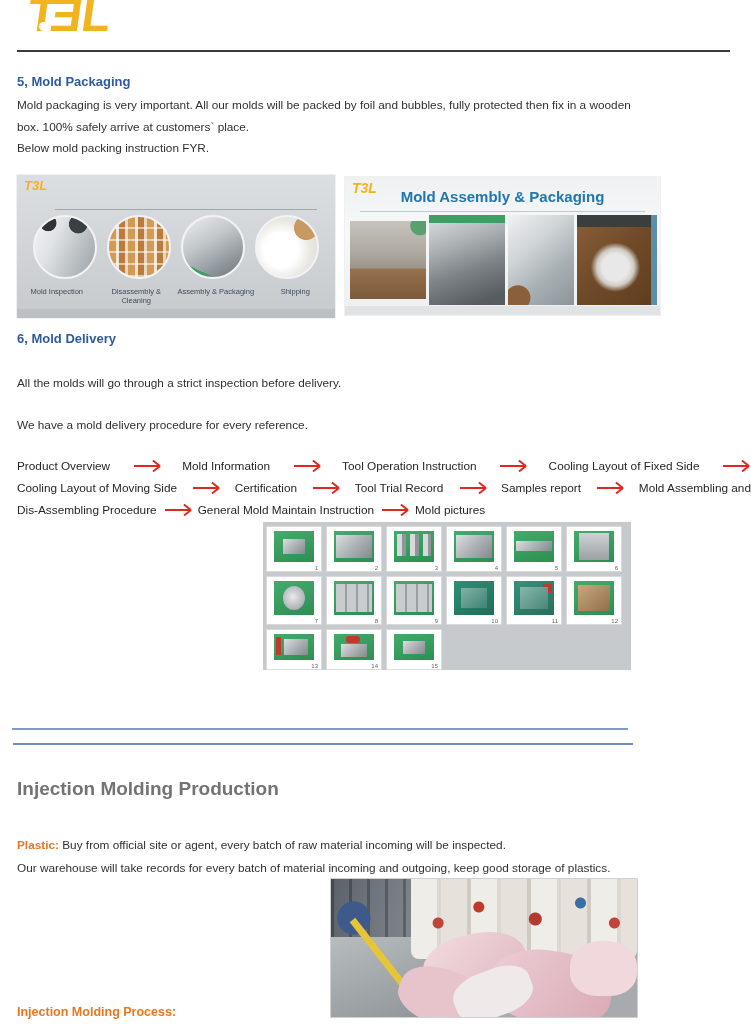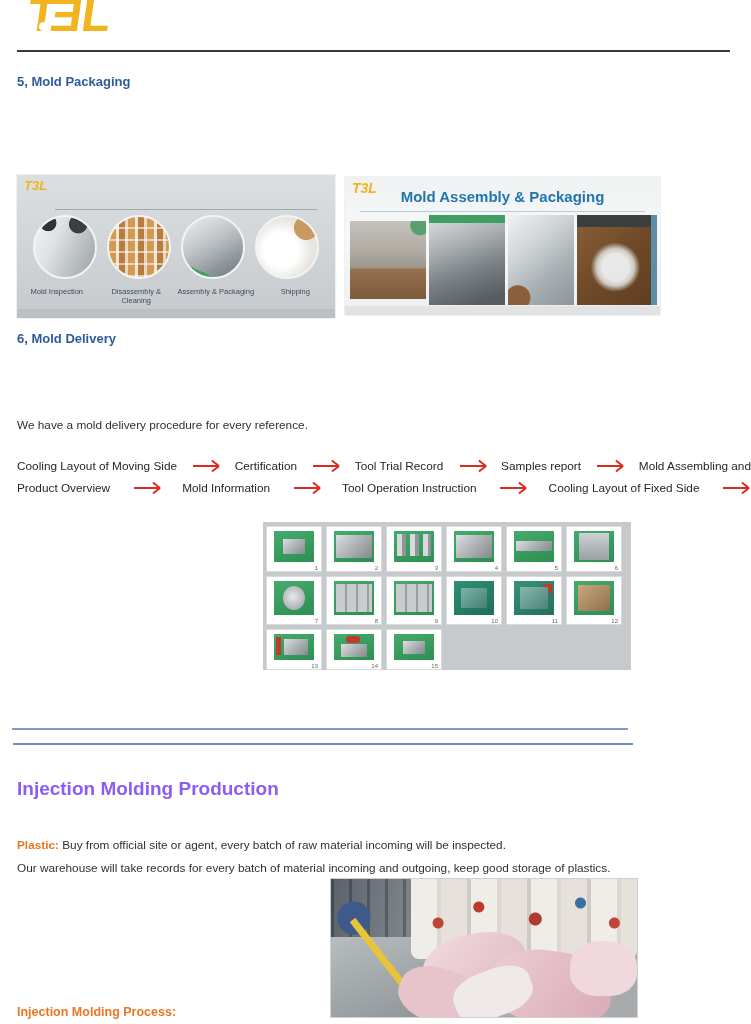--- a/index.html
+++ b/index.html
@@ -9,21 +9,21 @@
   
   .logo{position:absolute;left:28px;top:-9px;font-size:47px;font-weight:800;color:#F1B41F;
         transform:skewX(-8deg);letter-spacing:-3px;line-height:1;}
   .logo .rev{display:inline-block;transform:scaleX(-1);}
   .logo-notch{position:absolute;left:39px;top:22px;width:9px;height:9px;border-radius:50%;background:#fff;}
   .top-rule{position:absolute;left:17px;top:50px;width:713px;height:2px;background:#3a3a3a;}
 
   
   .h-blue{position:absolute;left:17px;font-size:13px;font-weight:bold;color:#2F5B9D;}
   .body-text{position:absolute;left:17px;font-size:11.8px;color:#303030;line-height:21.7px;width:720px;}
-  .h-red{position:absolute;left:17px;top:778px;font-size:19px;font-weight:bold;color:#8b5cf6;}
+  .h-red{position:absolute;left:17px;top:778px;font-size:19px;font-weight:bold;color:#737373;}
   .orange{color:#E87722;font-weight:bold;}
 
   
   .slide{position:absolute;overflow:hidden;box-shadow:0 0 0 1px rgba(0,0,0,.06);}
   .slide-left{left:17px;top:175px;width:318px;height:143px;background:linear-gradient(#DCDFE1,#C6CACD);}
   .slide-right{left:345px;top:177px;width:315px;height:138px;background:linear-gradient(#EFF1F2 0%,#F7F8F8 40%,#EDEFF0 100%);}
   .slide::after{content:"";position:absolute;left:0;right:0;bottom:0;height:9px;background:rgba(0,0,0,.05);}
   .slide-logo{position:absolute;left:7px;top:3px;color:#F1B41F;font-weight:bold;font-style:italic;font-size:13px;}
   .slide-title{position:absolute;left:0;right:0;top:11px;text-align:center;font-weight:600;font-size:15px;}
   .slide-left .slide-title{color:#2E74B5;}
@@ -135,20 +135,25 @@
 </head>
 <body>
 
 <div class="page">
 
   <div class="logo"><span>T</span><span class="rev">E</span><span>L</span></div>
   <div class="logo-notch"></div>
   <div class="top-rule"></div>
 
   <div class="h-blue" style="top:74px">5, Mold Packaging</div>
+  <div class="body-text" style="top:95px">
+    <div>Mold packaging is very important. All our molds will be packed by foil and bubbles, fully protected then fix in a wooden</div>
+    <div>box. 100% safely arrive at customers` place.</div>
+    <div>Below mold packing instruction FYR.</div>
+  </div>
 
   <div class="slide slide-left">
     <div class="slide-logo">T3L</div>
     <div class="title-line"></div>
     <div class="circles">
       <div class="circ c1"></div>
       <div class="circ c2"></div>
       <div class="circ c3"></div>
       <div class="circ c4"></div>
     </div>
@@ -166,43 +171,51 @@
     <div class="title-line"></div>
     <div class="rphotos">
       <div class="rp rp1"></div>
       <div class="rp rp2"></div>
       <div class="rp rp3"></div>
       <div class="rp rp4"></div>
     </div>
   </div>
 
   <div class="h-blue" style="top:331px">6, Mold Delivery</div>
+  <div class="body-text" style="top:373px">All the molds will go through a strict inspection before delivery.</div>
   <div class="body-text" style="top:415px">We have a mold delivery procedure for every reference.</div>
 
   <div class="flow">
     <div class="flow-row fr-between">
+      <span>Product Overview</span>
+      <span class="farrow"></span>
+      <span>Mold Information</span>
+      <span class="farrow"></span>
+      <span>Tool Operation Instruction</span>
+      <span class="farrow"></span>
+      <span>Cooling Layout of Fixed Side</span>
+      <span class="farrow"></span>
+    </div>
+    <div class="flow-row fr-between">
       <span>Cooling Layout of Moving Side</span>
       <span class="farrow"></span>
       <span>Certification</span>
       <span class="farrow"></span>
       <span>Tool Trial Record</span>
       <span class="farrow"></span>
       <span>Samples report</span>
       <span class="farrow"></span>
       <span>Mold Assembling and</span>
     </div>
-    <div class="flow-row fr-between">
-      <span>Product Overview</span>
-      <span class="farrow"></span>
-      <span>Mold Information</span>
-      <span class="farrow"></span>
-      <span>Tool Operation Instruction</span>
-      <span class="farrow"></span>
-      <span>Cooling Layout of Fixed Side</span>
-      <span class="farrow"></span>
+    <div class="flow-row fr-start">
+      <span>Dis-Assembling Procedure</span>
+      <span class="farrow"></span>
+      <span>General Mold Maintain Instruction</span>
+      <span class="farrow"></span>
+      <span>Mold pictures</span>
     </div>
   </div>
 
   <div class="gallery">
     <div class="g-row r1">
       <div class="card v-gm">
           <div class="ph"></div>
           <span class="num">1</span>
         </div>
       <div class="card v-metal">

